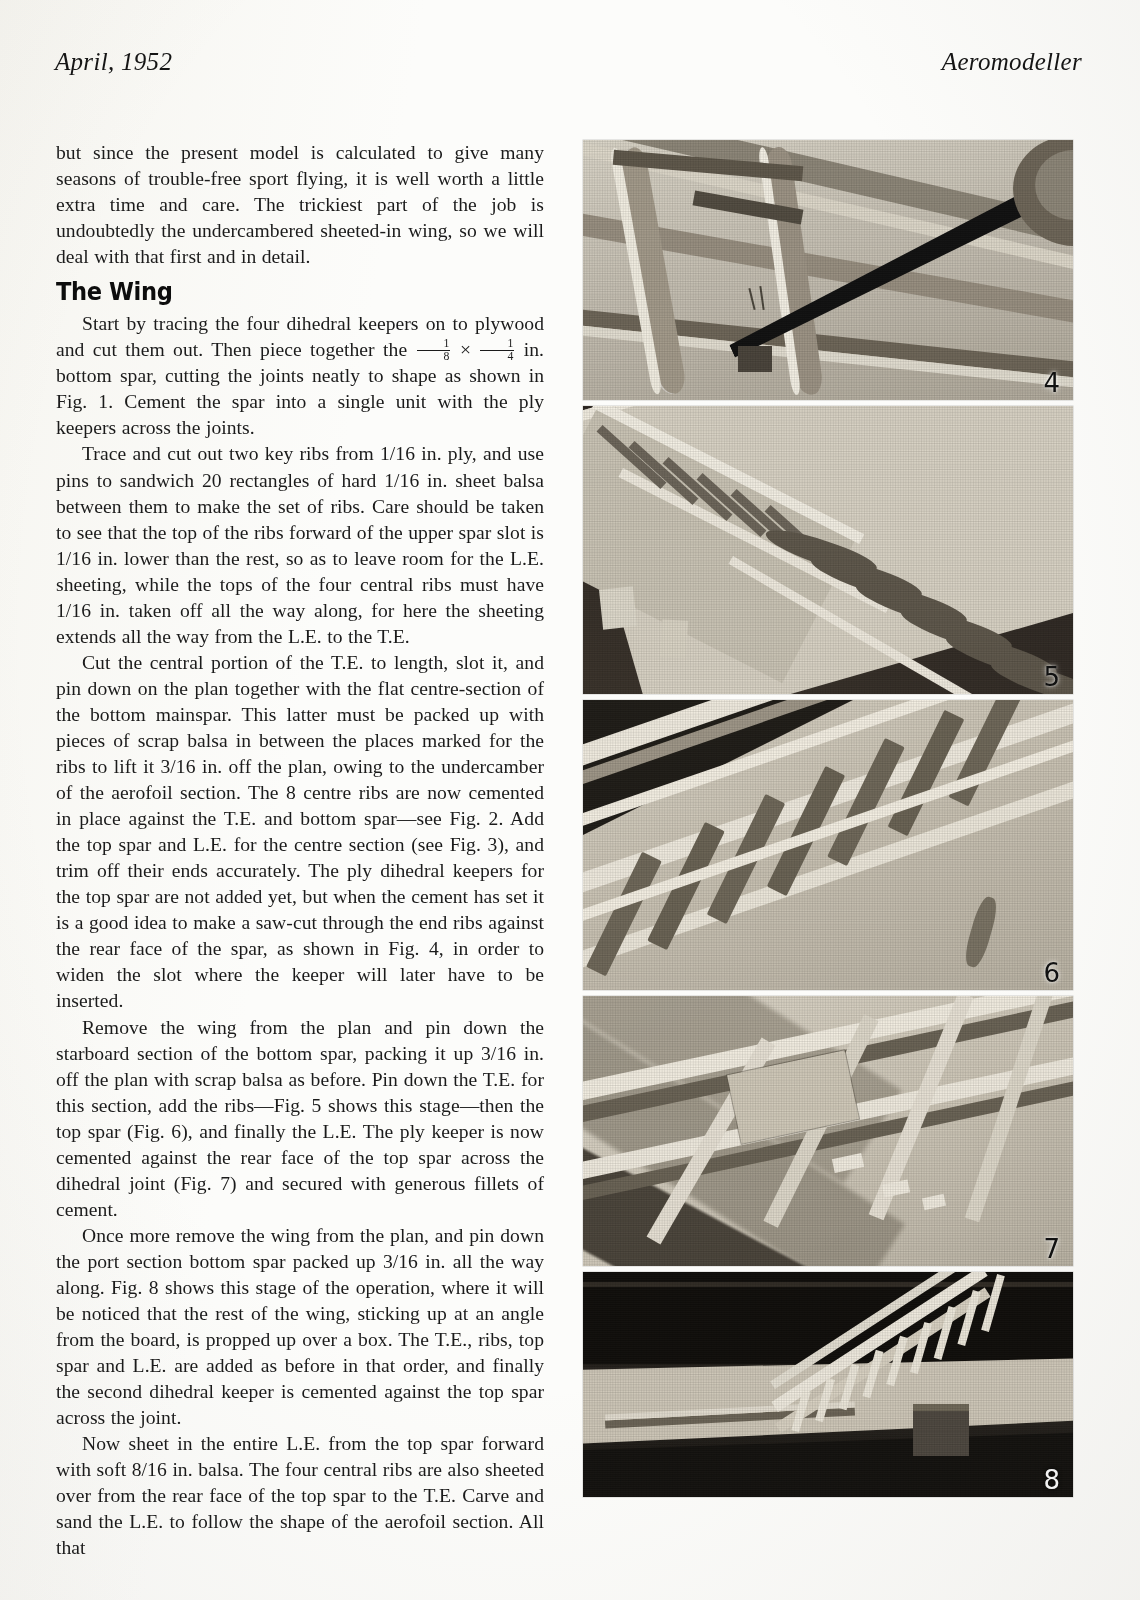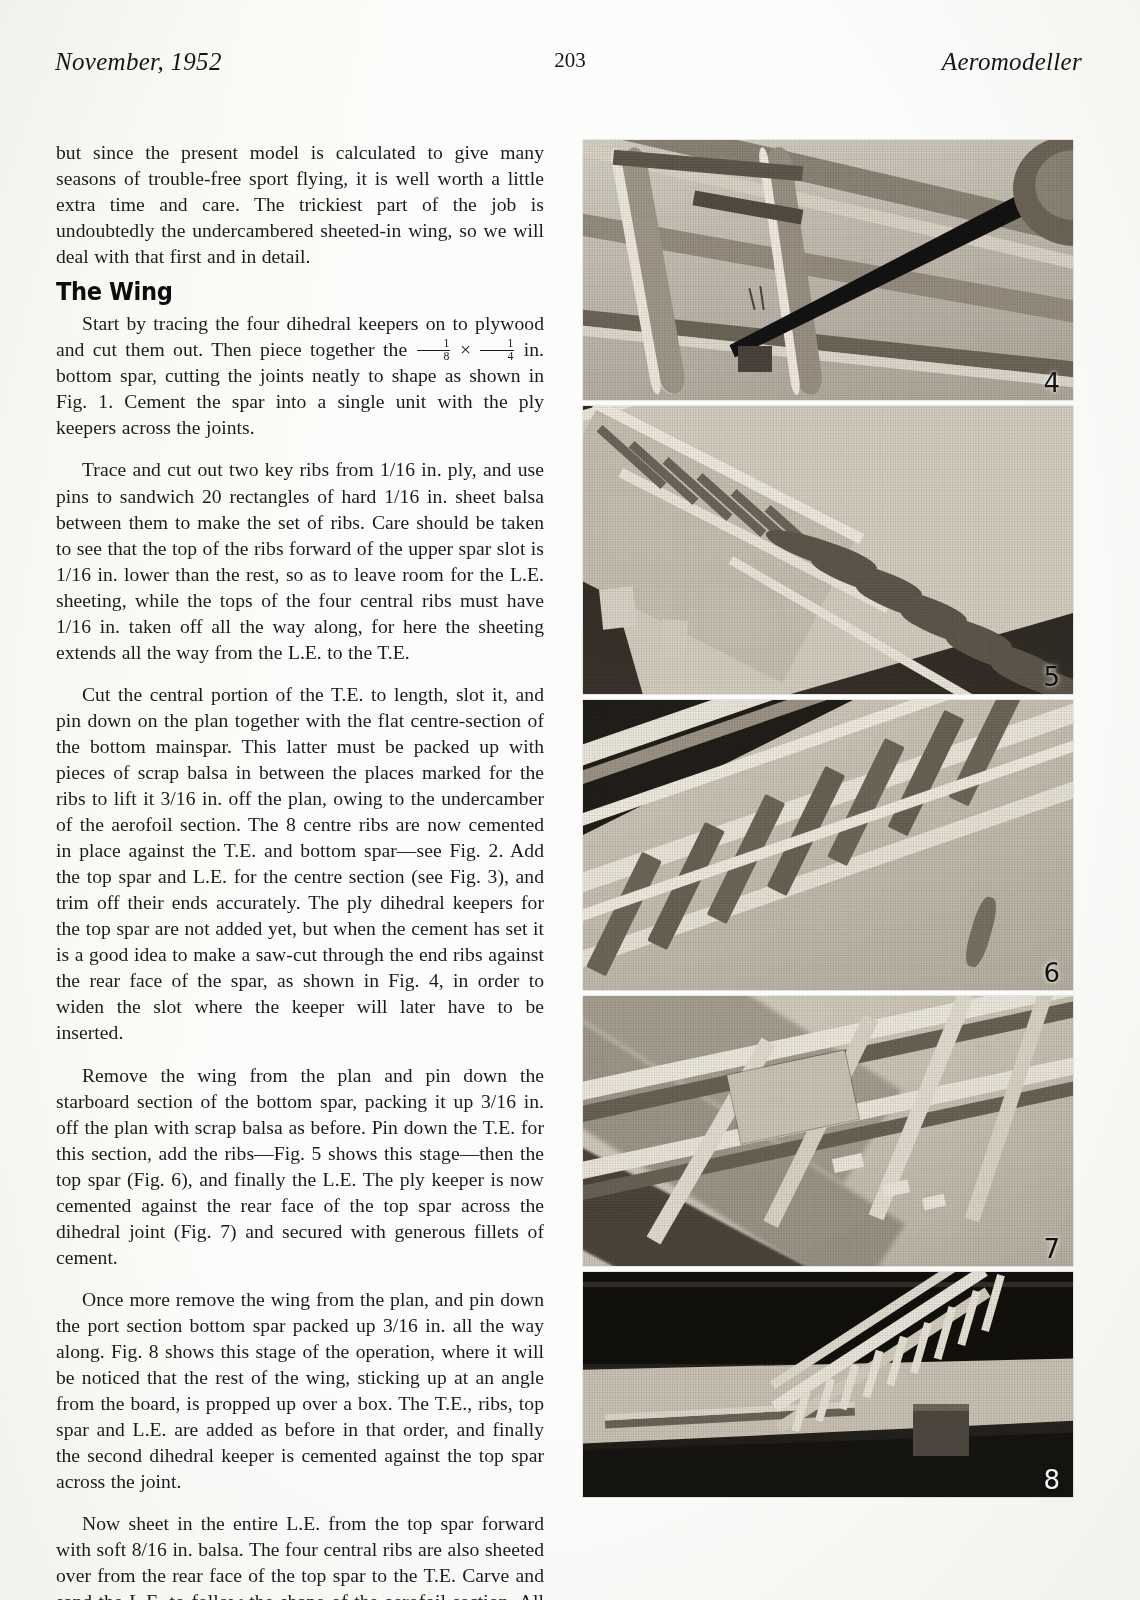--- a/index.html
+++ b/index.html
@@ -47,21 +47,21 @@
     font-size:19.6px;
     line-height:26.05px;
     text-align:justify;
     text-justify:inter-word;
     word-spacing:.5px;
     letter-spacing:.05px;
     -webkit-hyphens:none;hyphens:none;
     color:#1b1b1b;
   }
   .text-col p.indent{text-indent:26px;}
-  .text-col p + p{margin-top:16px;}
+  .text-col p + p{margin-top:0;}
   h2.section-head{
     font-family:"DejaVu Sans","Liberation Sans",sans-serif;
     font-weight:bold;
     font-size:24px;
     line-height:30px;
     margin:7px 0 4px 0;
     letter-spacing:-0.4px;
     color:#0d0d0d;
     transform:scaleX(.94);
     transform-origin:left center;
@@ -122,22 +122,21 @@
   }
   .sc{position:absolute;}
   .rib{position:absolute;background:#7b7468;border-radius:2px;}
 </style>
 </head>
 <body>
 
 <div class="paper-grain"></div>
 
 <div class="runhead">
-  <div class="rh-left">November, 1952</div>
-  <div class="rh-mid">203</div>
+  <div class="rh-left">April, 1952</div>
   <div class="rh-right">Aeromodeller</div>
 </div>
 
 <div class="text-col">
 
   <p>but since the present model is calculated to give many seasons of trouble-free sport flying, it is well worth a little extra time and care.  The trickiest part of the job is undoubtedly the undercambered sheeted-in wing, so we will deal with that first and in detail.</p>
 
   <h2 class="section-head">The Wing</h2>
 
   <p class="indent"><span>Start by tracing the four dihedral keepers on to plywood and cut them out.  Then piece together the </span><span class="frac"><span class="num">1</span><span class="den">8</span></span><span> × </span><span class="frac"><span class="num">1</span><span class="den">4</span></span><span> in. bottom spar, cutting the joints neatly to shape as shown in Fig. 1.  Cement the spar into a single unit with the ply keepers across the joints.</span></p>

